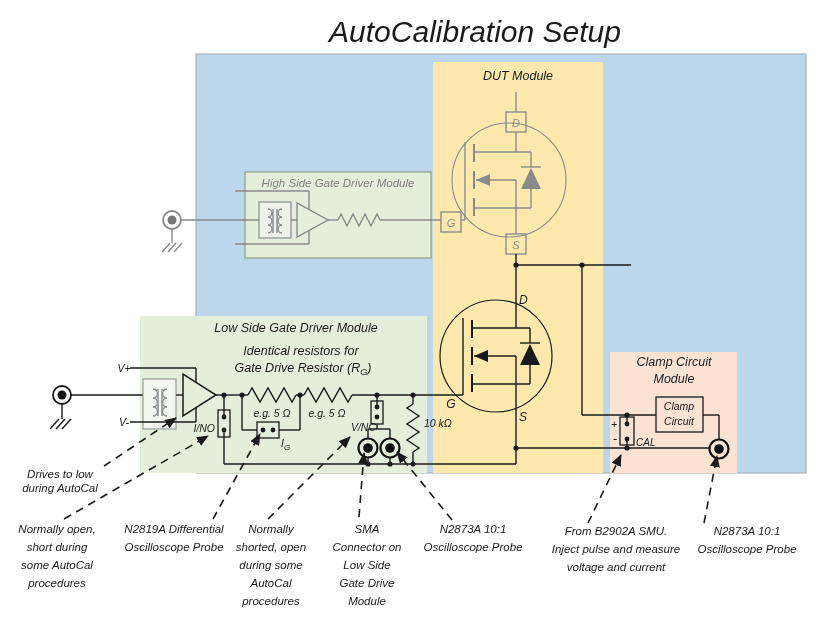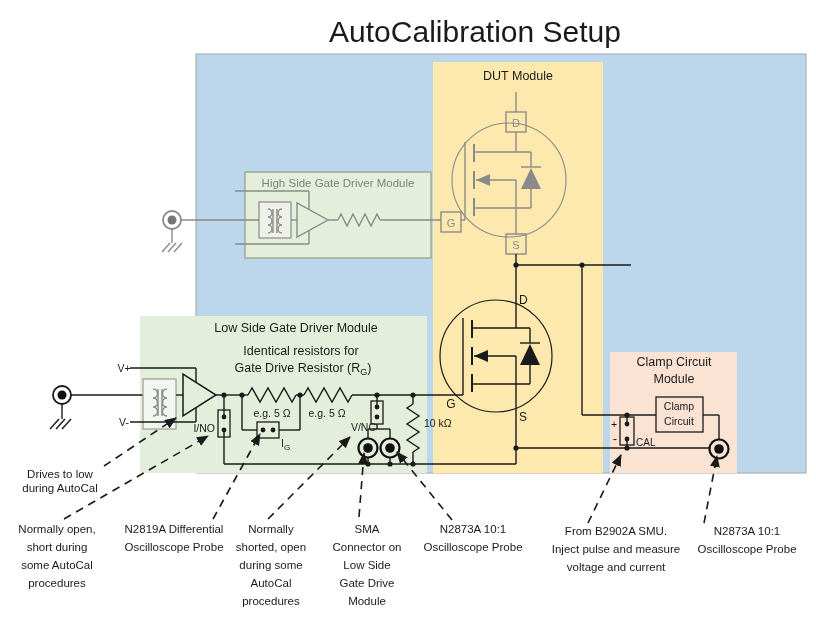--- a/index.html
+++ b/index.html
@@ -1,16 +1,16 @@
 <!DOCTYPE html>
 <html><head>
 <meta charset="utf-8">
 <style>
   html,body{margin:0;padding:0;background:#fff;}
-  #stage{position:relative;width:816px;height:618px;background:#ffffff;font-family:"Liberation Sans",sans-serif;overflow:hidden;}
+  #stage{position:relative;width:816px;height:618px;background:#ffffff;font-family:"Liberation Sans",sans-serif;overflow:hidden;font-style:italic;}
   svg{position:absolute;left:0;top:0;}
   text{fill:#1a1a1a;font-family:"Liberation Sans",sans-serif;}
   .title{font-size:30px;}
   .modtitle{font-size:12.5px;}
   .modtitle-gray{font-size:11.5px;fill:#7f7f7f;}
   .ann{font-size:11.5px;}
   .clabel{font-size:10.5px;}
   .pin-gray{font-size:11px;fill:#8a8a8a;}
   .pin-black{font-size:12px;}
   .wire{stroke:#1a1a1a;stroke-width:1.4;fill:none;}

